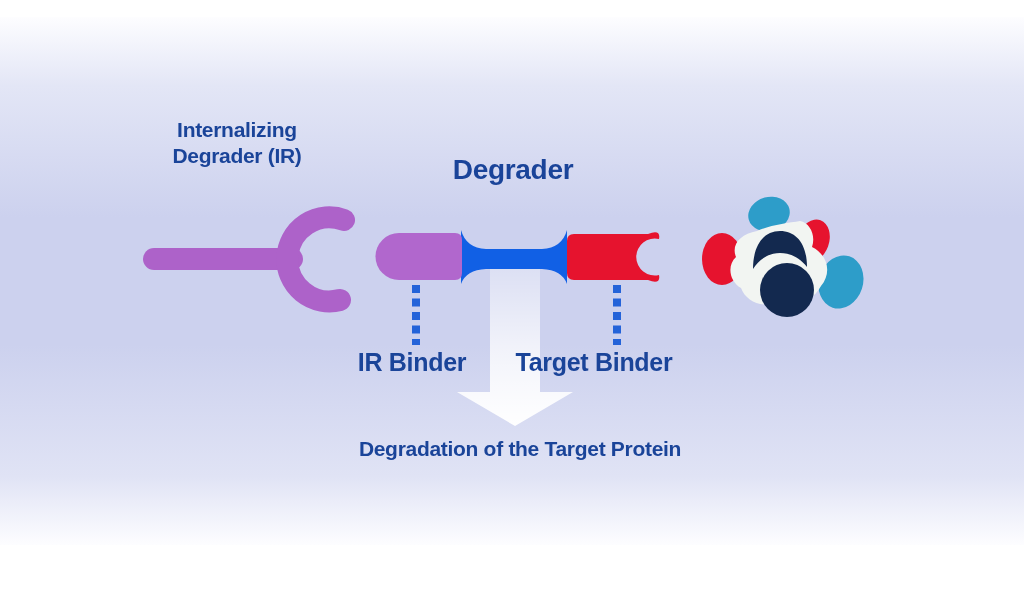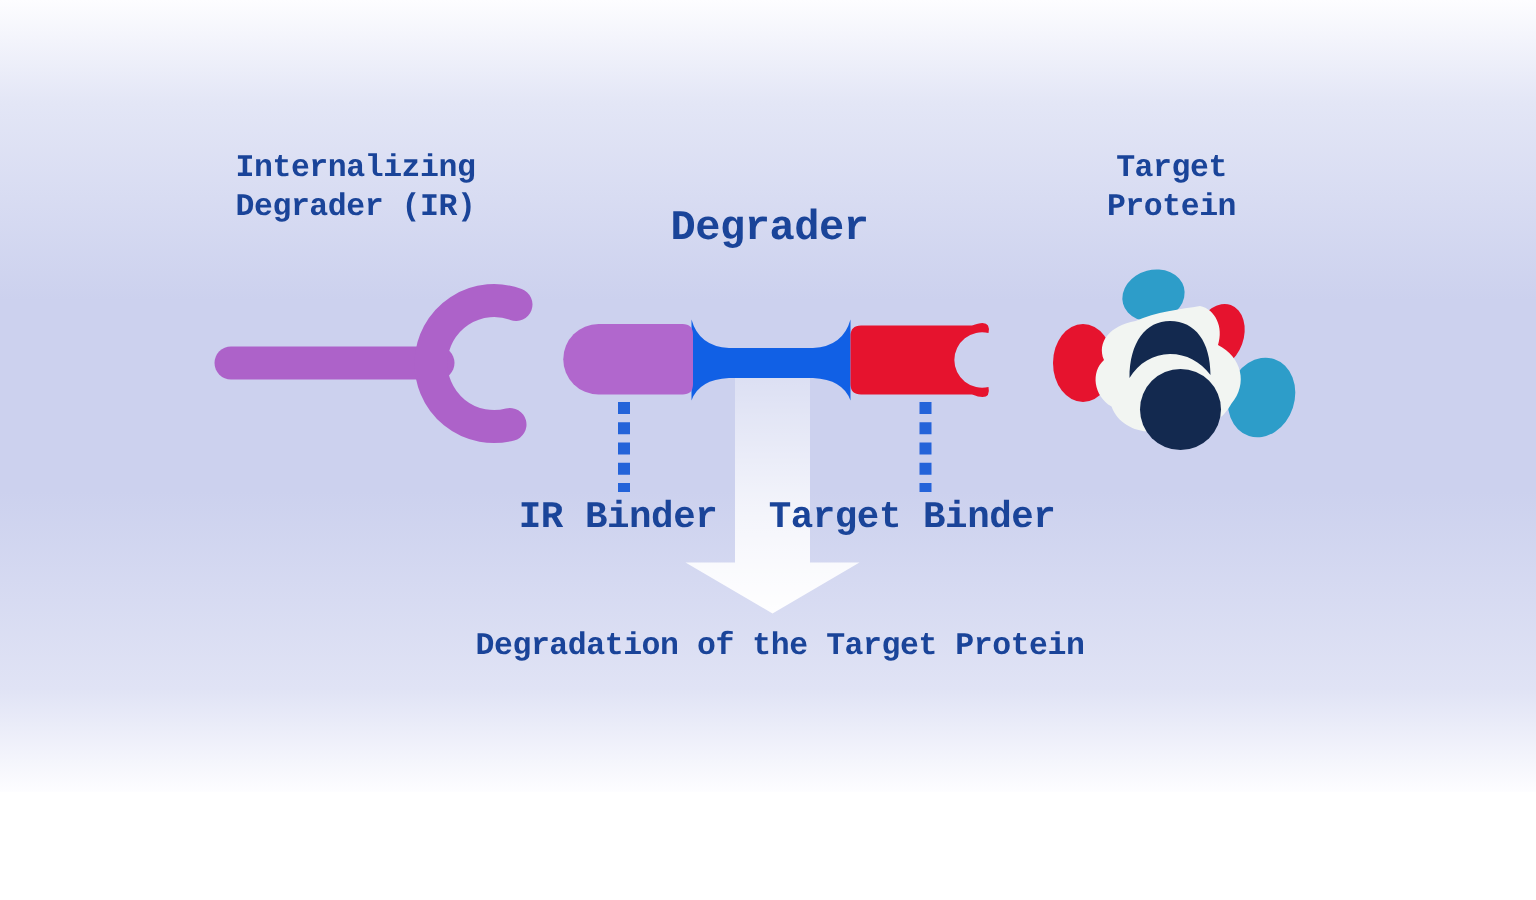--- a/index.html
+++ b/index.html
@@ -2,28 +2,29 @@
 <html style="--text-blue: #1a4499; --receptor-purple: #ad62c9; --ir-binder-purple: #b167cd; --linker-blue: #1160e5; --binder-red: #e6132e; --dot-blue: #2463d9; --protein-navy: #13294f; --protein-sky: #2d9dc9; --protein-red: #e6132e; --protein-white: #f2f5f2; --bg-mid: #ccd1ee; --bg-edge: #fdfdff;"><head>
 <meta charset="utf-8">
 <style>
   html, body { margin: 0; padding: 0; }
   body { width: 1024px; height: 600px; overflow: hidden; }
 
   .canvas {
     position: relative;
     width: 1024px;
     height: 528px;
-    font-family: Liberation Mono, monospace;
+    font-family: Liberation Sans, sans-serif;
     background: linear-gradient(180deg,
       var(--bg-edge) 0%,
       #e3e6f6 13%,
       var(--bg-mid) 38%,
       var(--bg-mid) 62%,
       #e0e3f5 87%,
       var(--bg-edge) 100%);
+    margin-top: 17px;
   }
 
   .art {
     position: absolute;
     left: 0; top: 0;
     width: 1024px; height: 600px;
     display: block;
   }
 
   .lbl {
@@ -91,24 +92,20 @@
 
   <div class="lbl lbl-sm" style="left:237px; top:100px;">
     <div>Internalizing</div>
     <div>Degrader (IR)</div>
   </div>
 
   <div class="lbl lbl-title" style="left:513px; top:137px;">
     <div>Degrader</div>
   </div>
 
-  <div class="lbl lbl-sm" style="left:781px; top:100px;">
-    <div>Target</div>
-    <div>Protein</div>
-  </div>
 
   <div class="lbl lbl-md" style="left:412px; top:333px;">IR Binder</div>
 
-  <div class="lbl lbl-md" style="left:608px; top:333px;text-align:right;">Target Binder</div>
+  <div class="lbl lbl-md" style="left:594px; top:333px;text-align:right;">Target Binder</div>
 
   <div class="lbl lbl-big" style="left:520px; top:416px;">Degradation of the Target Protein</div>
 
 </div>
 
 </body></html>

